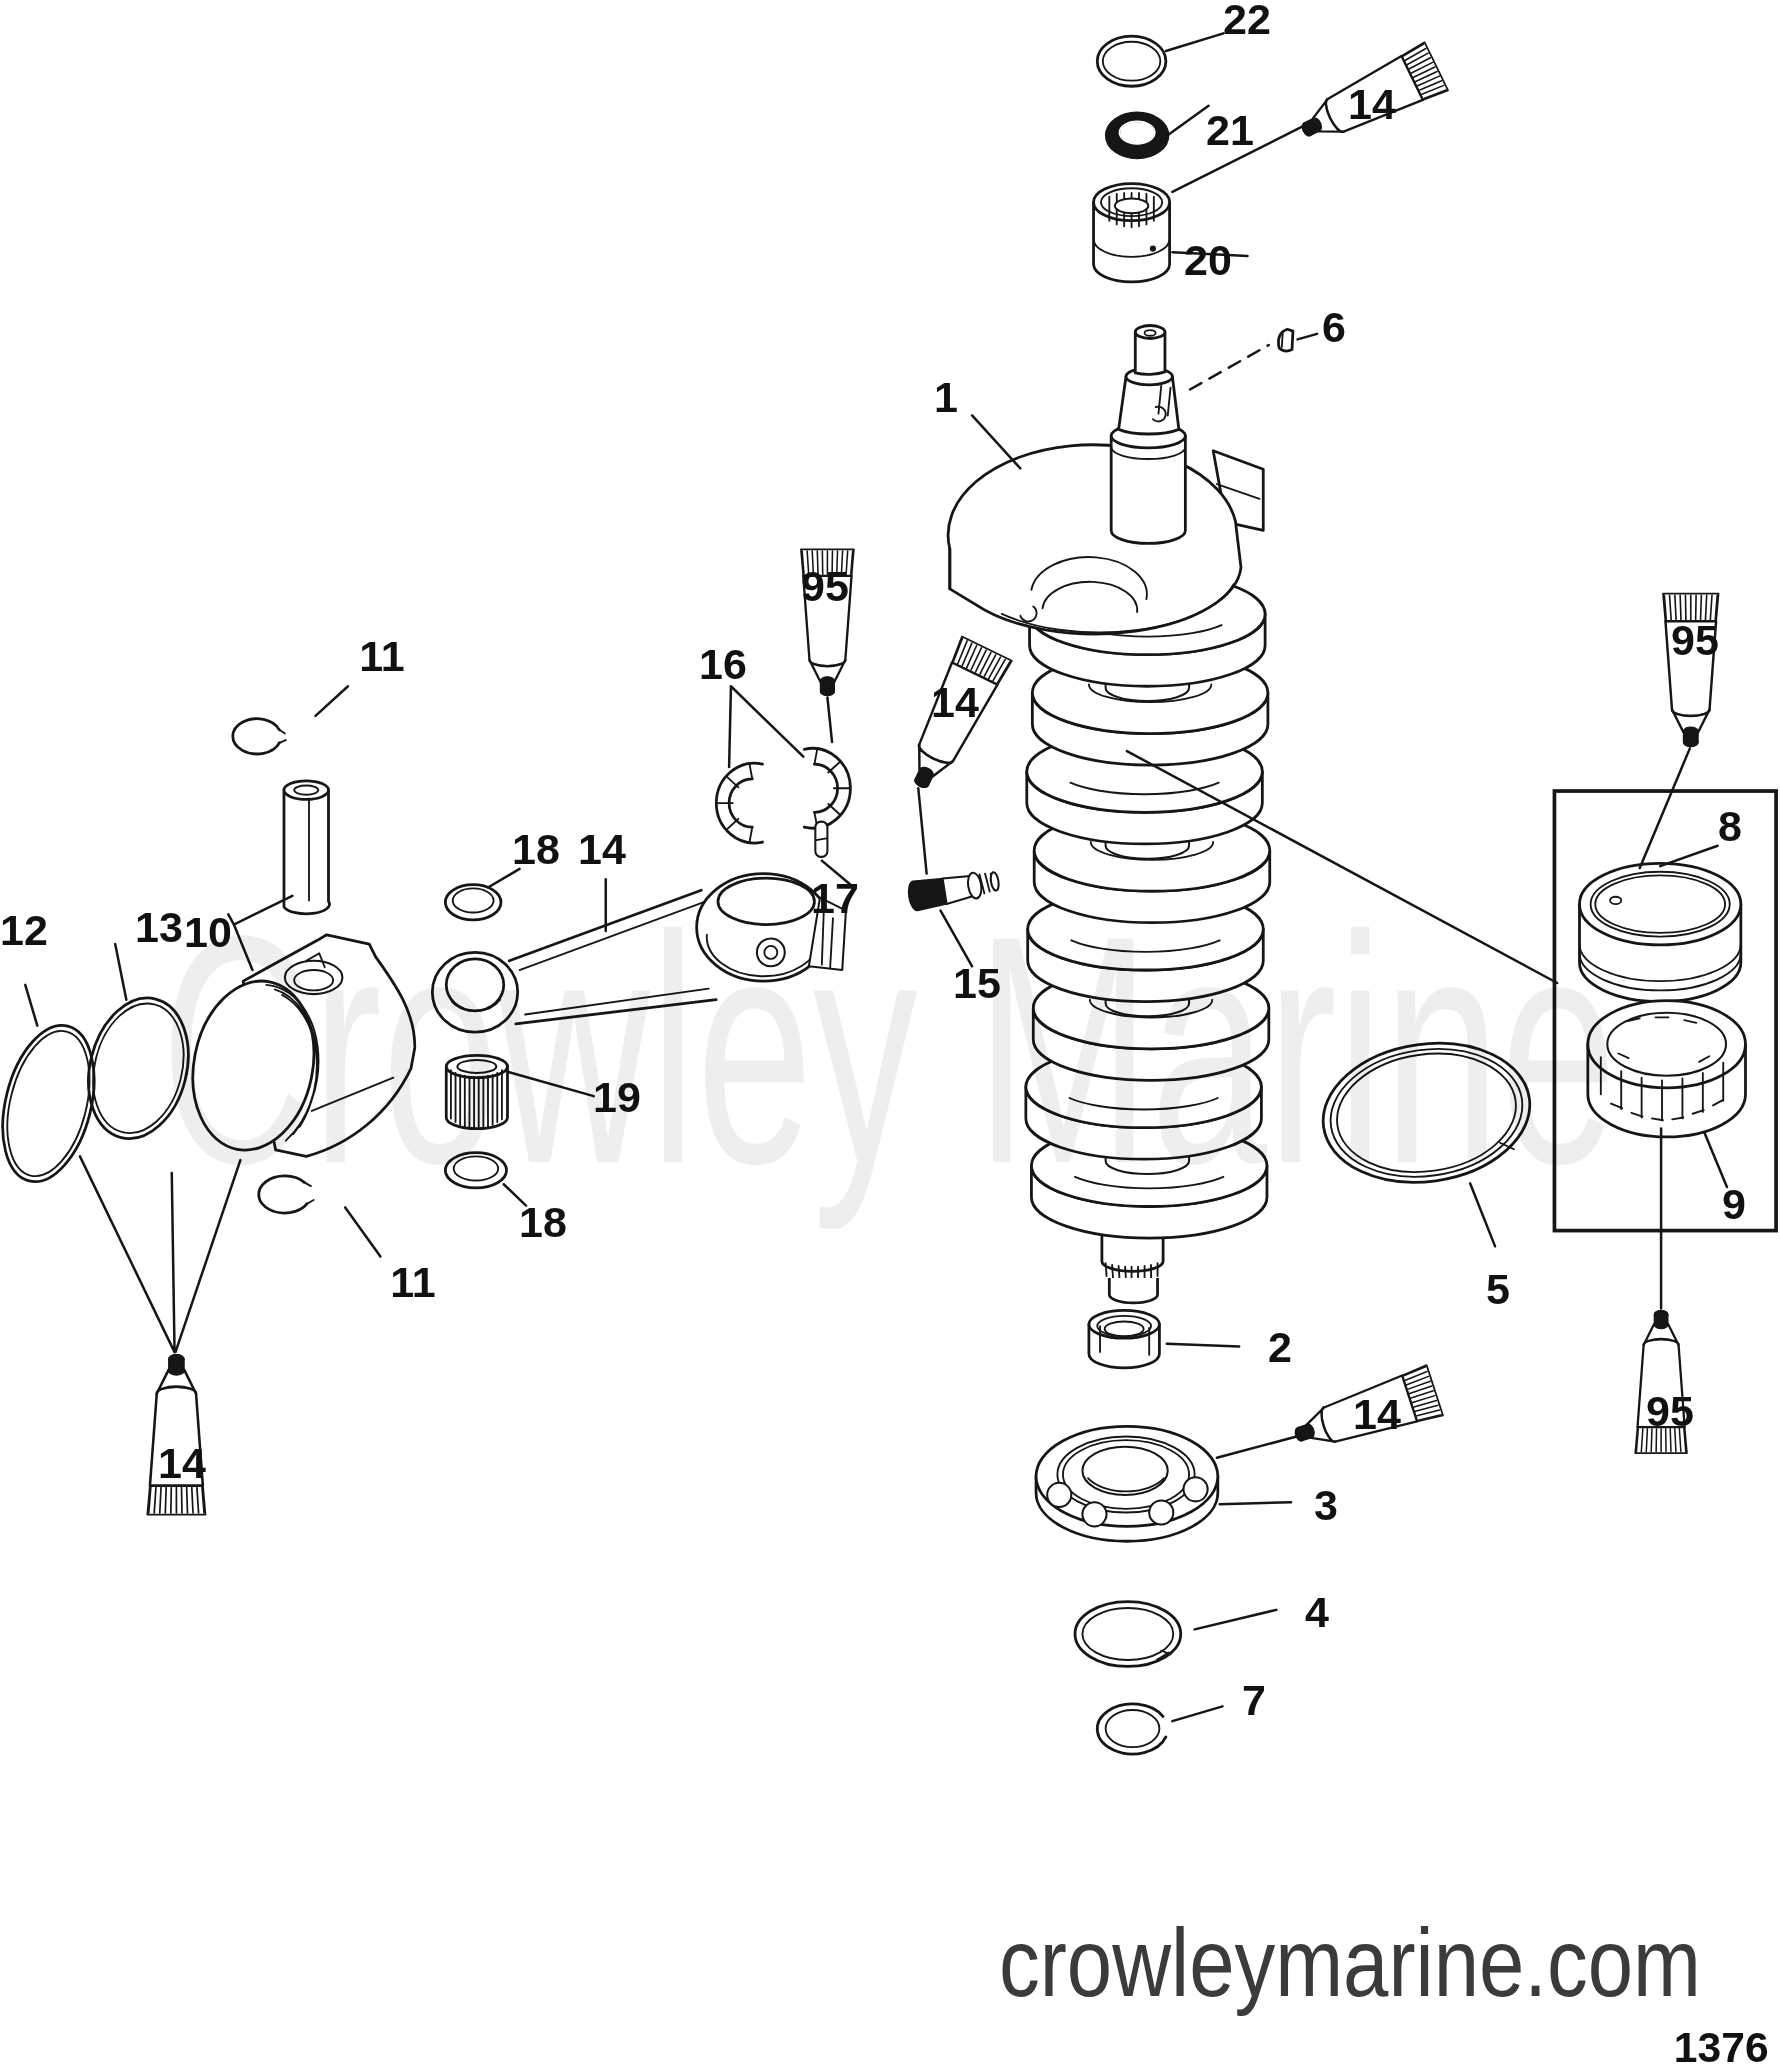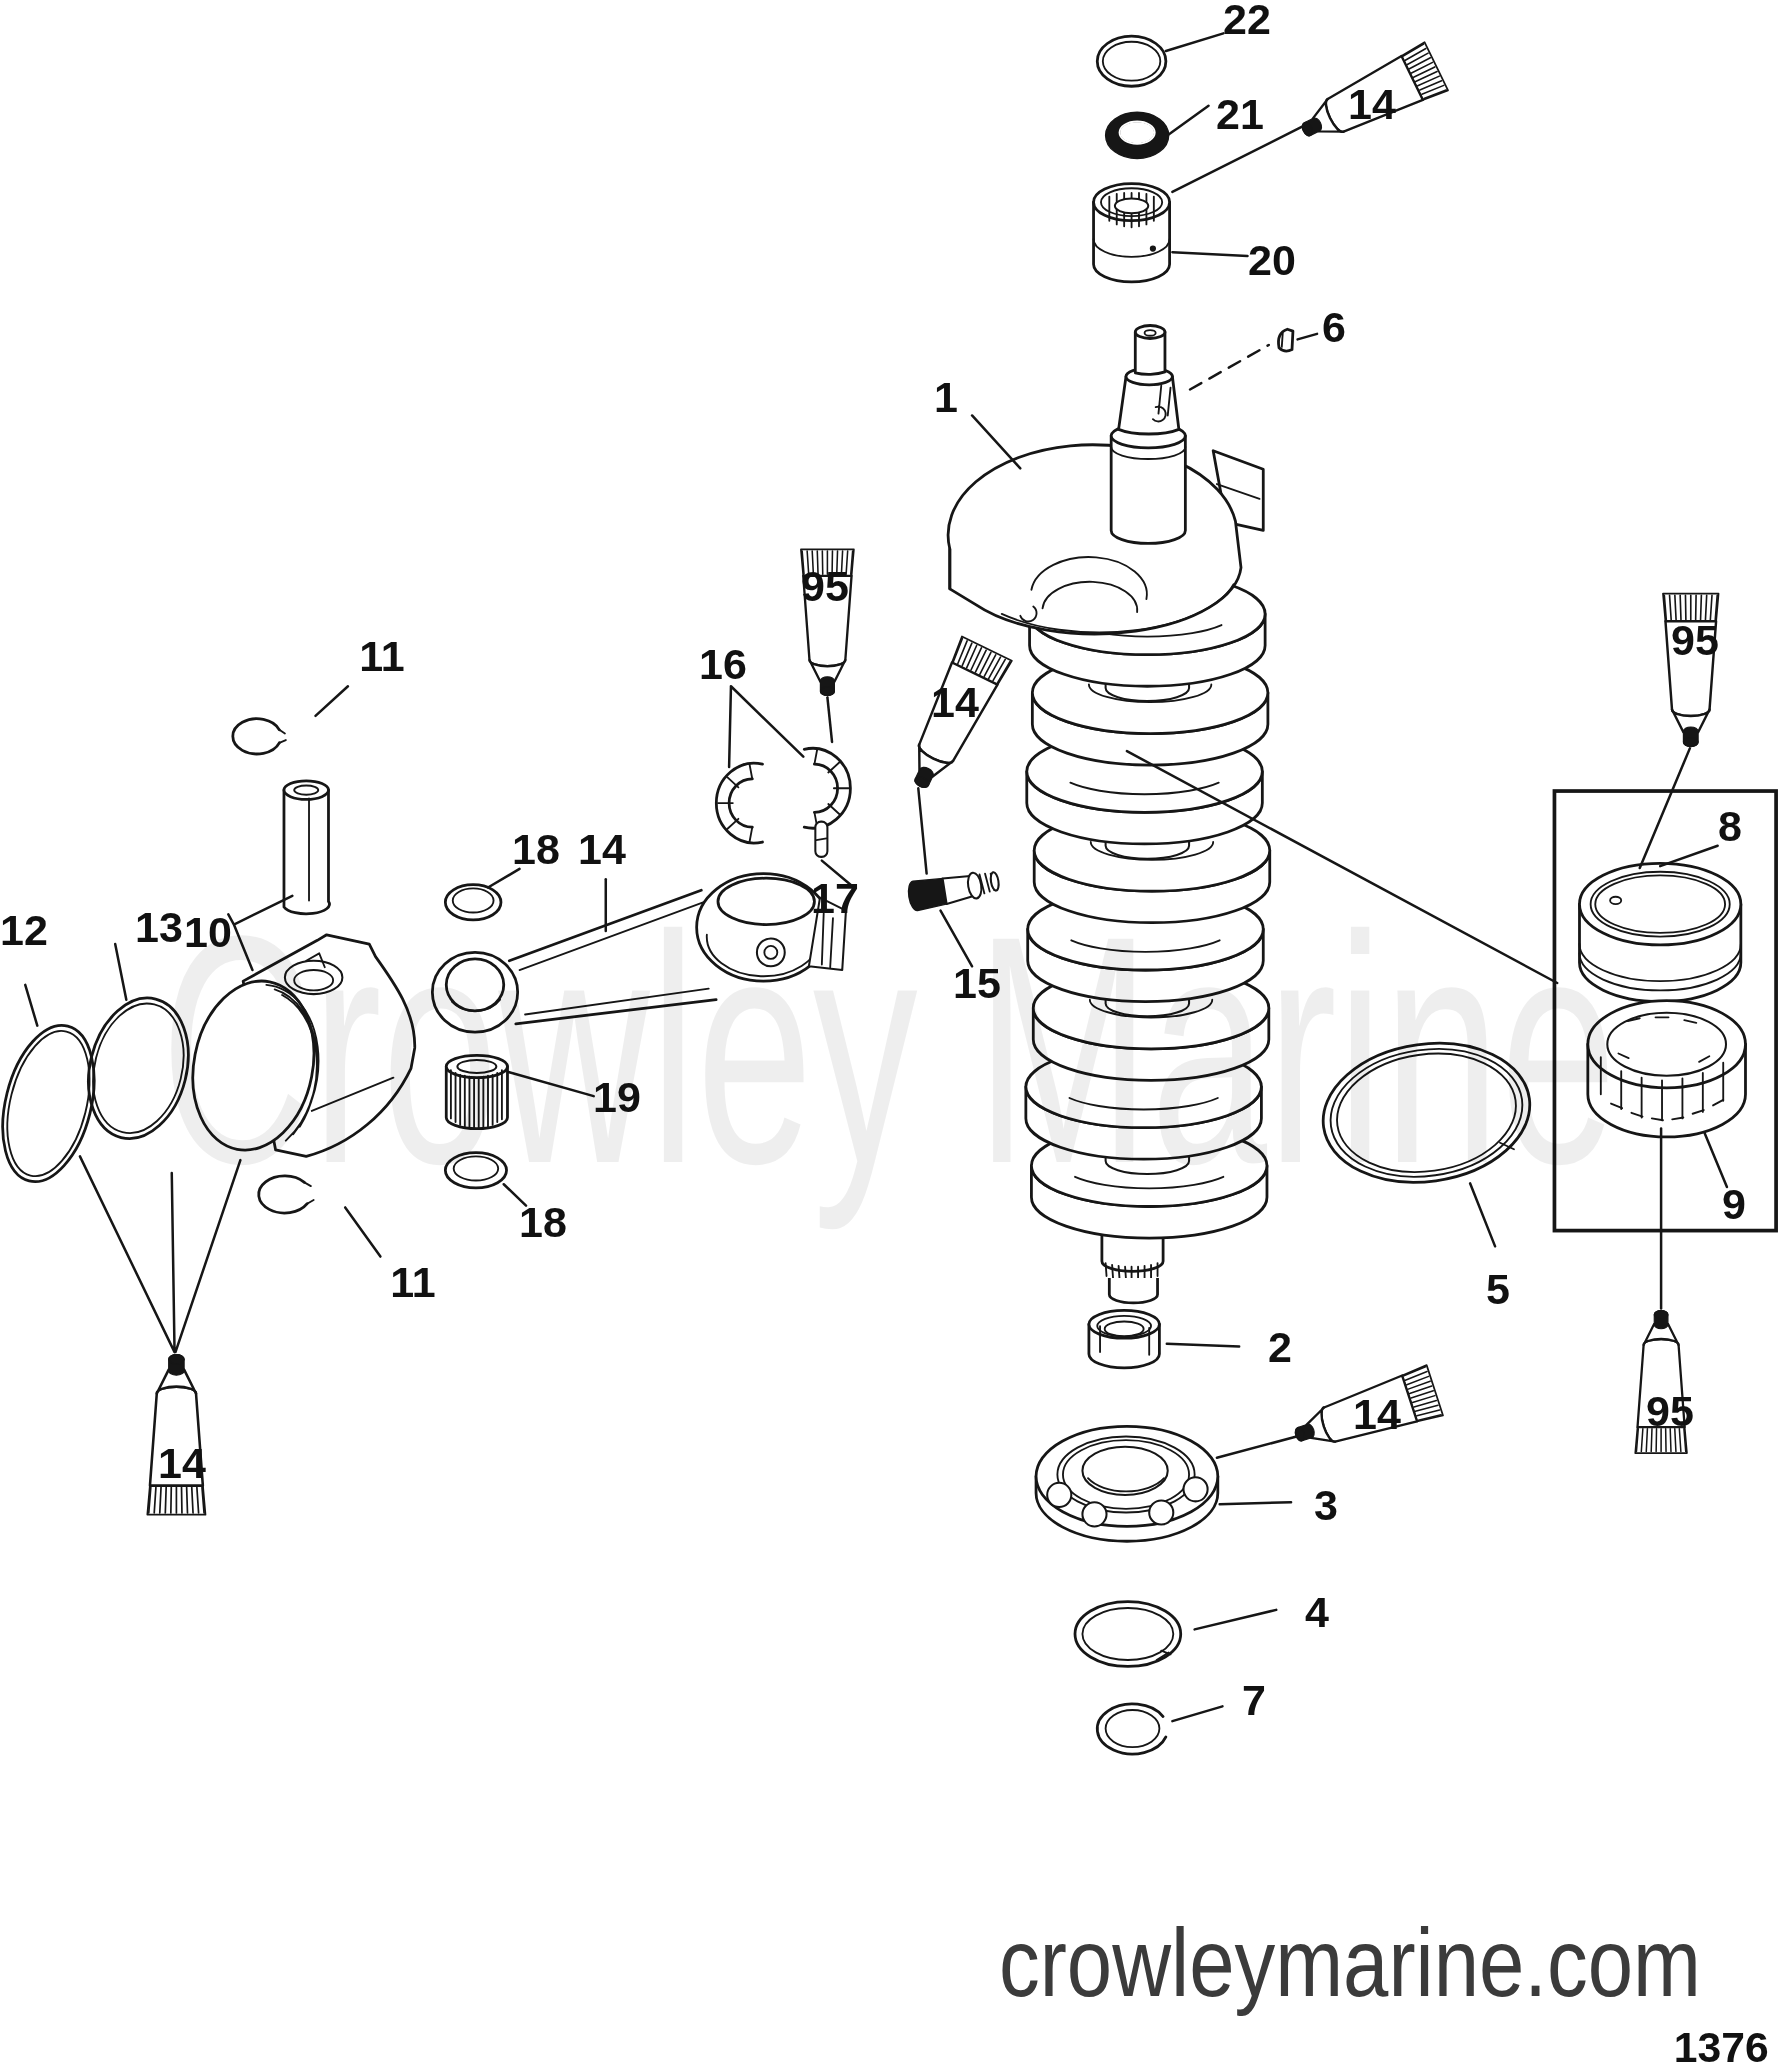--- a/index.html
+++ b/index.html
@@ -320,23 +320,23 @@
     <path class="ldr" d="M 1264,1856 L 1318,1840"></path>
   </g>
 
   <text class="site" x="1077" y="2152" font-size="103" textLength="757" lengthAdjust="spacingAndGlyphs">crowleymarine.com</text>
   <text class="pageno" x="1907" y="2223" text-anchor="end" font-size="46">1376</text>
   <text class="wm" x="173" y="1253" font-size="350" textLength="1570" lengthAdjust="spacingAndGlyphs">Crowley Marine</text>
 </svg>
 
 <div id="callout-layer">
       <div class="callout" style="left: 1247px; top: 18.6px;">22</div>
-      <div class="callout" style="left: 1230px; top: 114px; margin-left: 10px;">21</div>
+      <div class="callout" style="left: 1230px; top: 130px;">21</div>
       <div class="callout" style="left: 1372px; top: 104px;">14</div>
-      <div class="callout" style="left: 1272px; top: 260px;">20</div>
+      <div class="callout" style="left: 1208px; top: 260px;">20</div>
       <div class="callout" style="left: 1334px; top: 327px;">6</div>
       <div class="callout" style="left: 946px; top: 397px;">1</div>
       <div class="callout" style="left: 825px; top: 586px;">95</div>
       <div class="callout" style="left: 1695px; top: 640px;">95</div>
       <div class="callout" style="left: 723px; top: 664px;">16</div>
       <div class="callout" style="left: 382px; top: 656px;">11</div>
       <div class="callout" style="left: 955px; top: 702px;">14</div>
       <div class="callout" style="left: 1730px; top: 826px;">8</div>
       <div class="callout" style="left: 536px; top: 849px;">18</div>
       <div class="callout" style="left: 602px; top: 849px;">14</div>

